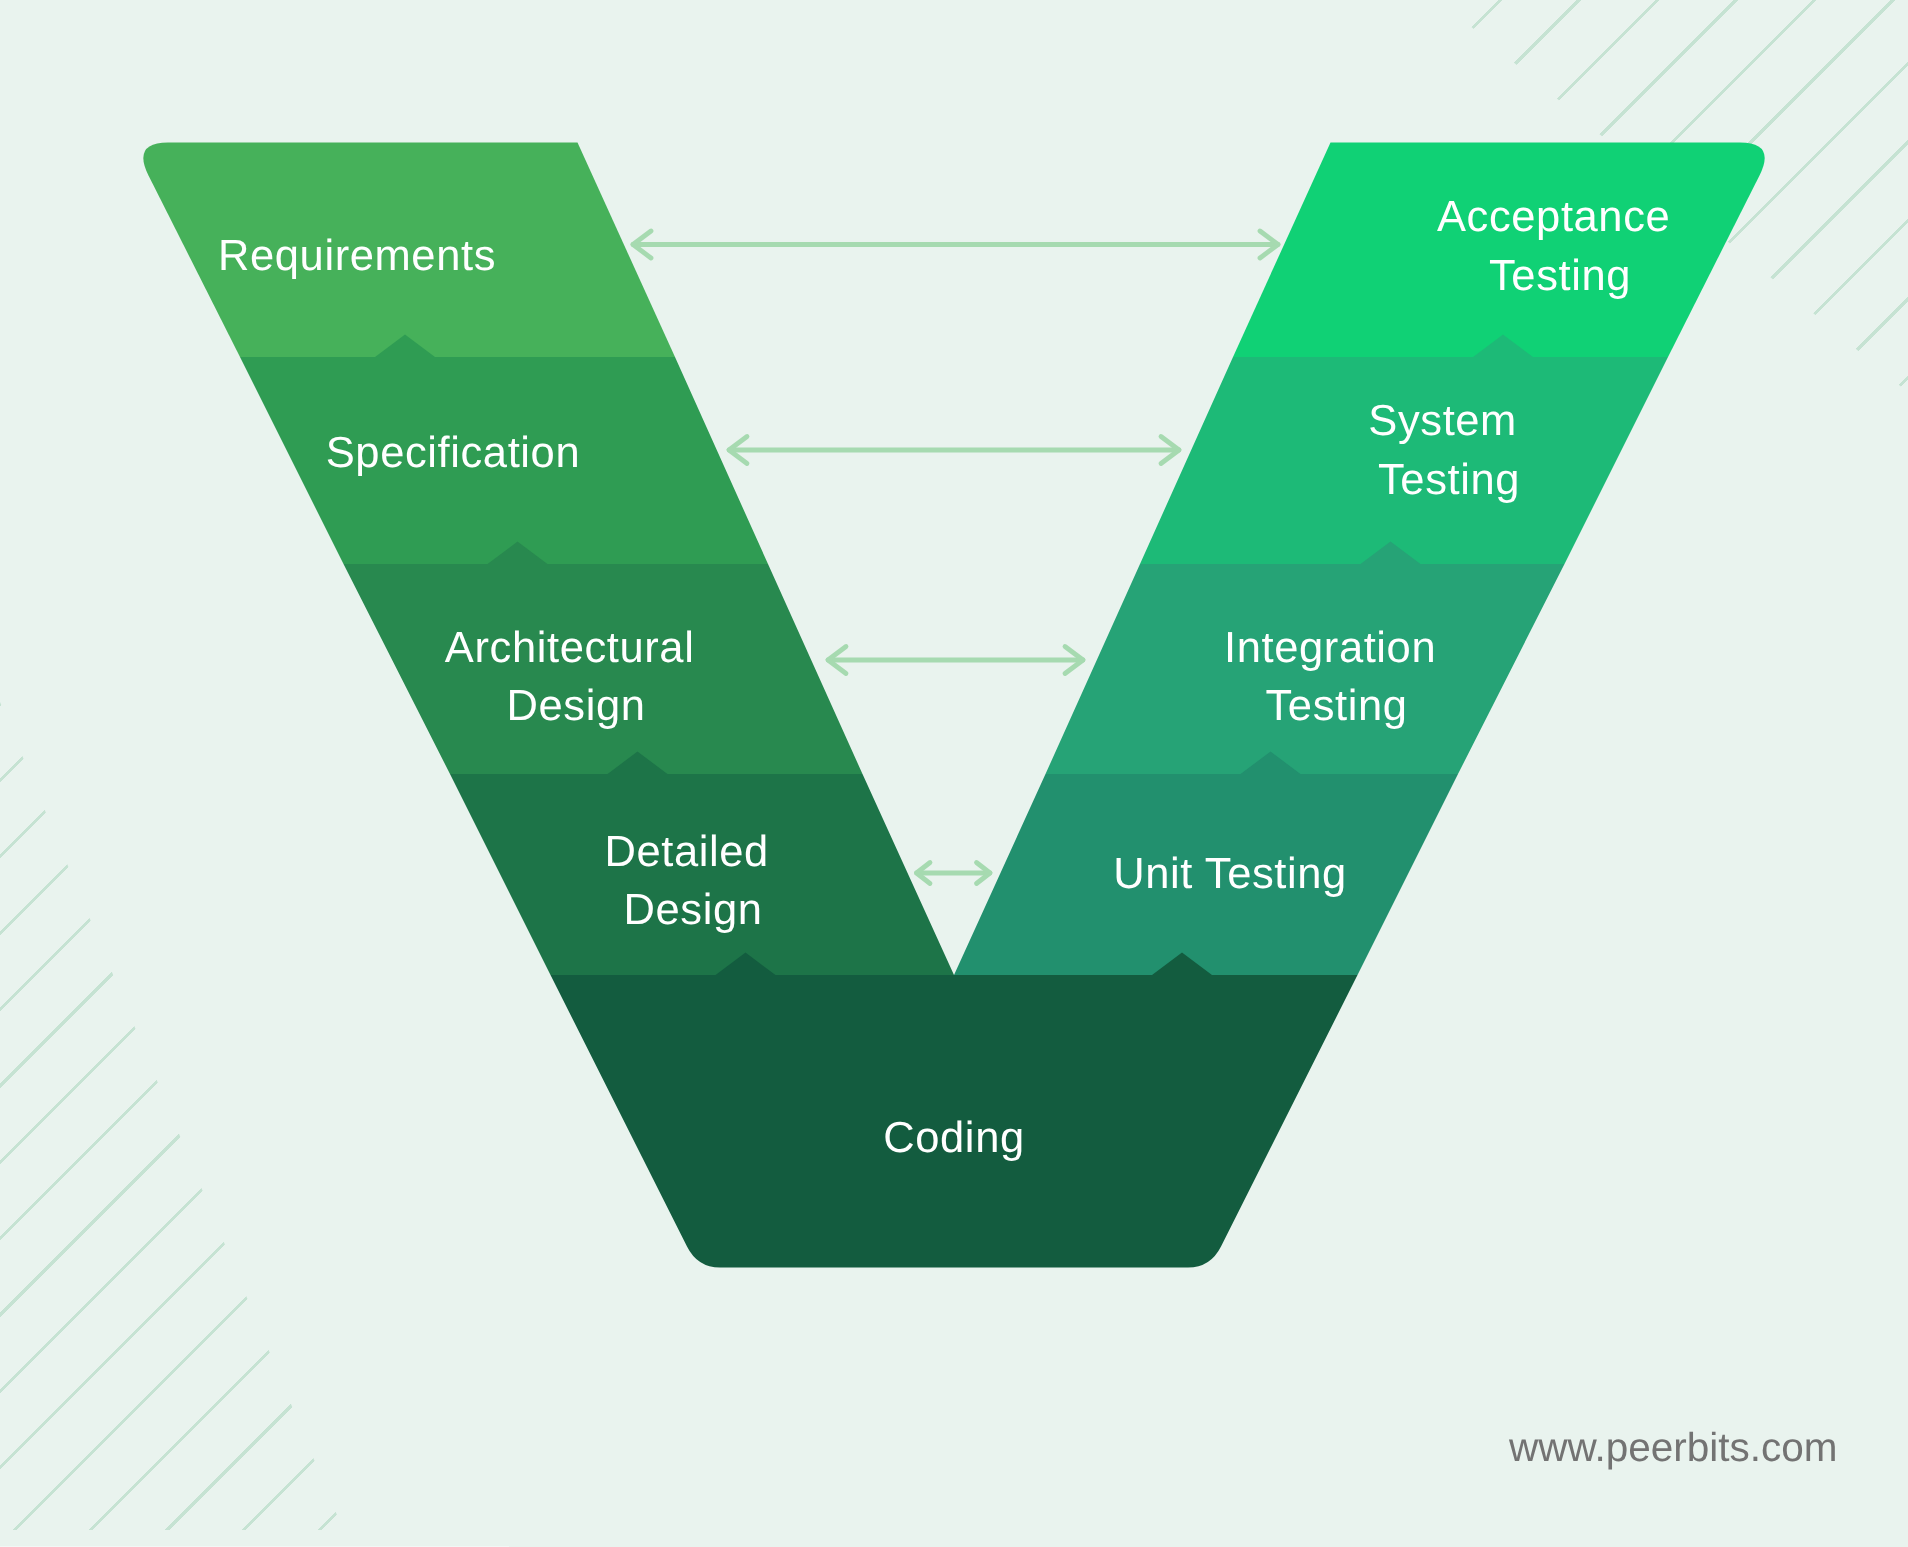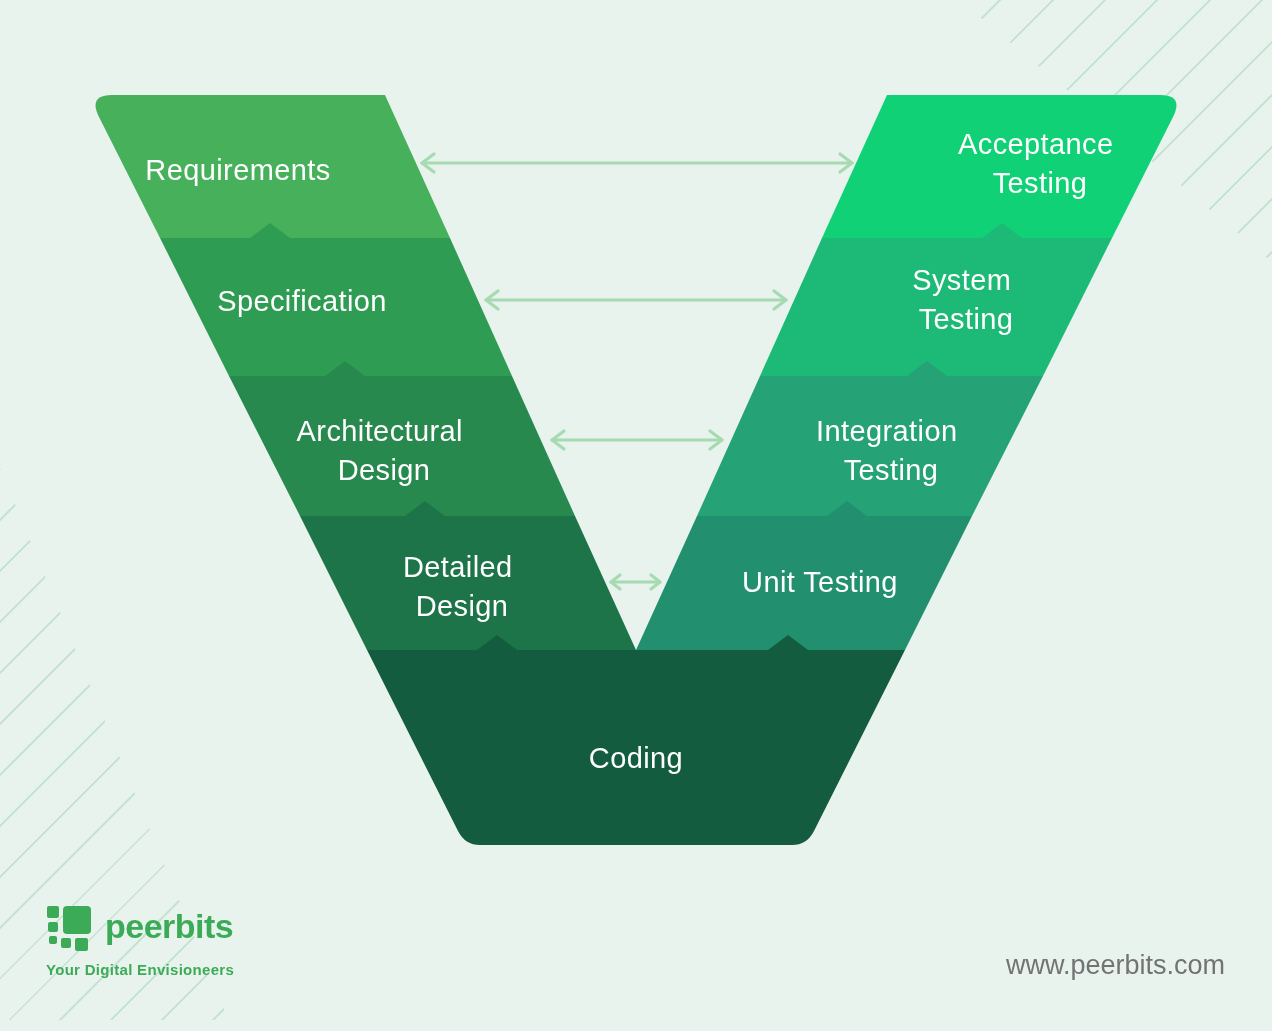--- a/index.html
+++ b/index.html
@@ -157,32 +157,16 @@
       <tspan x="966" dy="39">Testing</tspan>
     </text>
     <text class="stage-label" x="891" y="441">
       <tspan>Integration</tspan>
       <tspan x="891" dy="39">Testing</tspan>
     </text>
     <text class="stage-label" x="820" y="592">Unit Testing</text>
     <text class="stage-label" x="636" y="768">Coding</text>
   </svg>
 
-  <div class="footer-left">
-    <div class="logo-row">
-      <svg class="logo-icon" width="46" height="46" viewBox="0 0 46 46">
-        <g fill="#3cab57">
-          <rect x="17" y="1" width="28" height="28" rx="4"></rect>
-          <rect x="1" y="1" width="12" height="12" rx="2"></rect>
-          <rect x="2" y="17" width="10" height="10" rx="2"></rect>
-          <rect x="3" y="31" width="8" height="8" rx="2"></rect>
-          <rect x="15" y="33" width="10" height="10" rx="2"></rect>
-          <rect x="29" y="33" width="13" height="13" rx="2"></rect>
-        </g>
-      </svg>
-      <div class="brand-name">peerbits</div>
-    </div>
-    <div class="brand-tagline">Your Digital Envisioneers</div>
-  </div>
 
   <div class="footer-right">www.peerbits.com</div>
 
 </div>
 
 </body></html>

